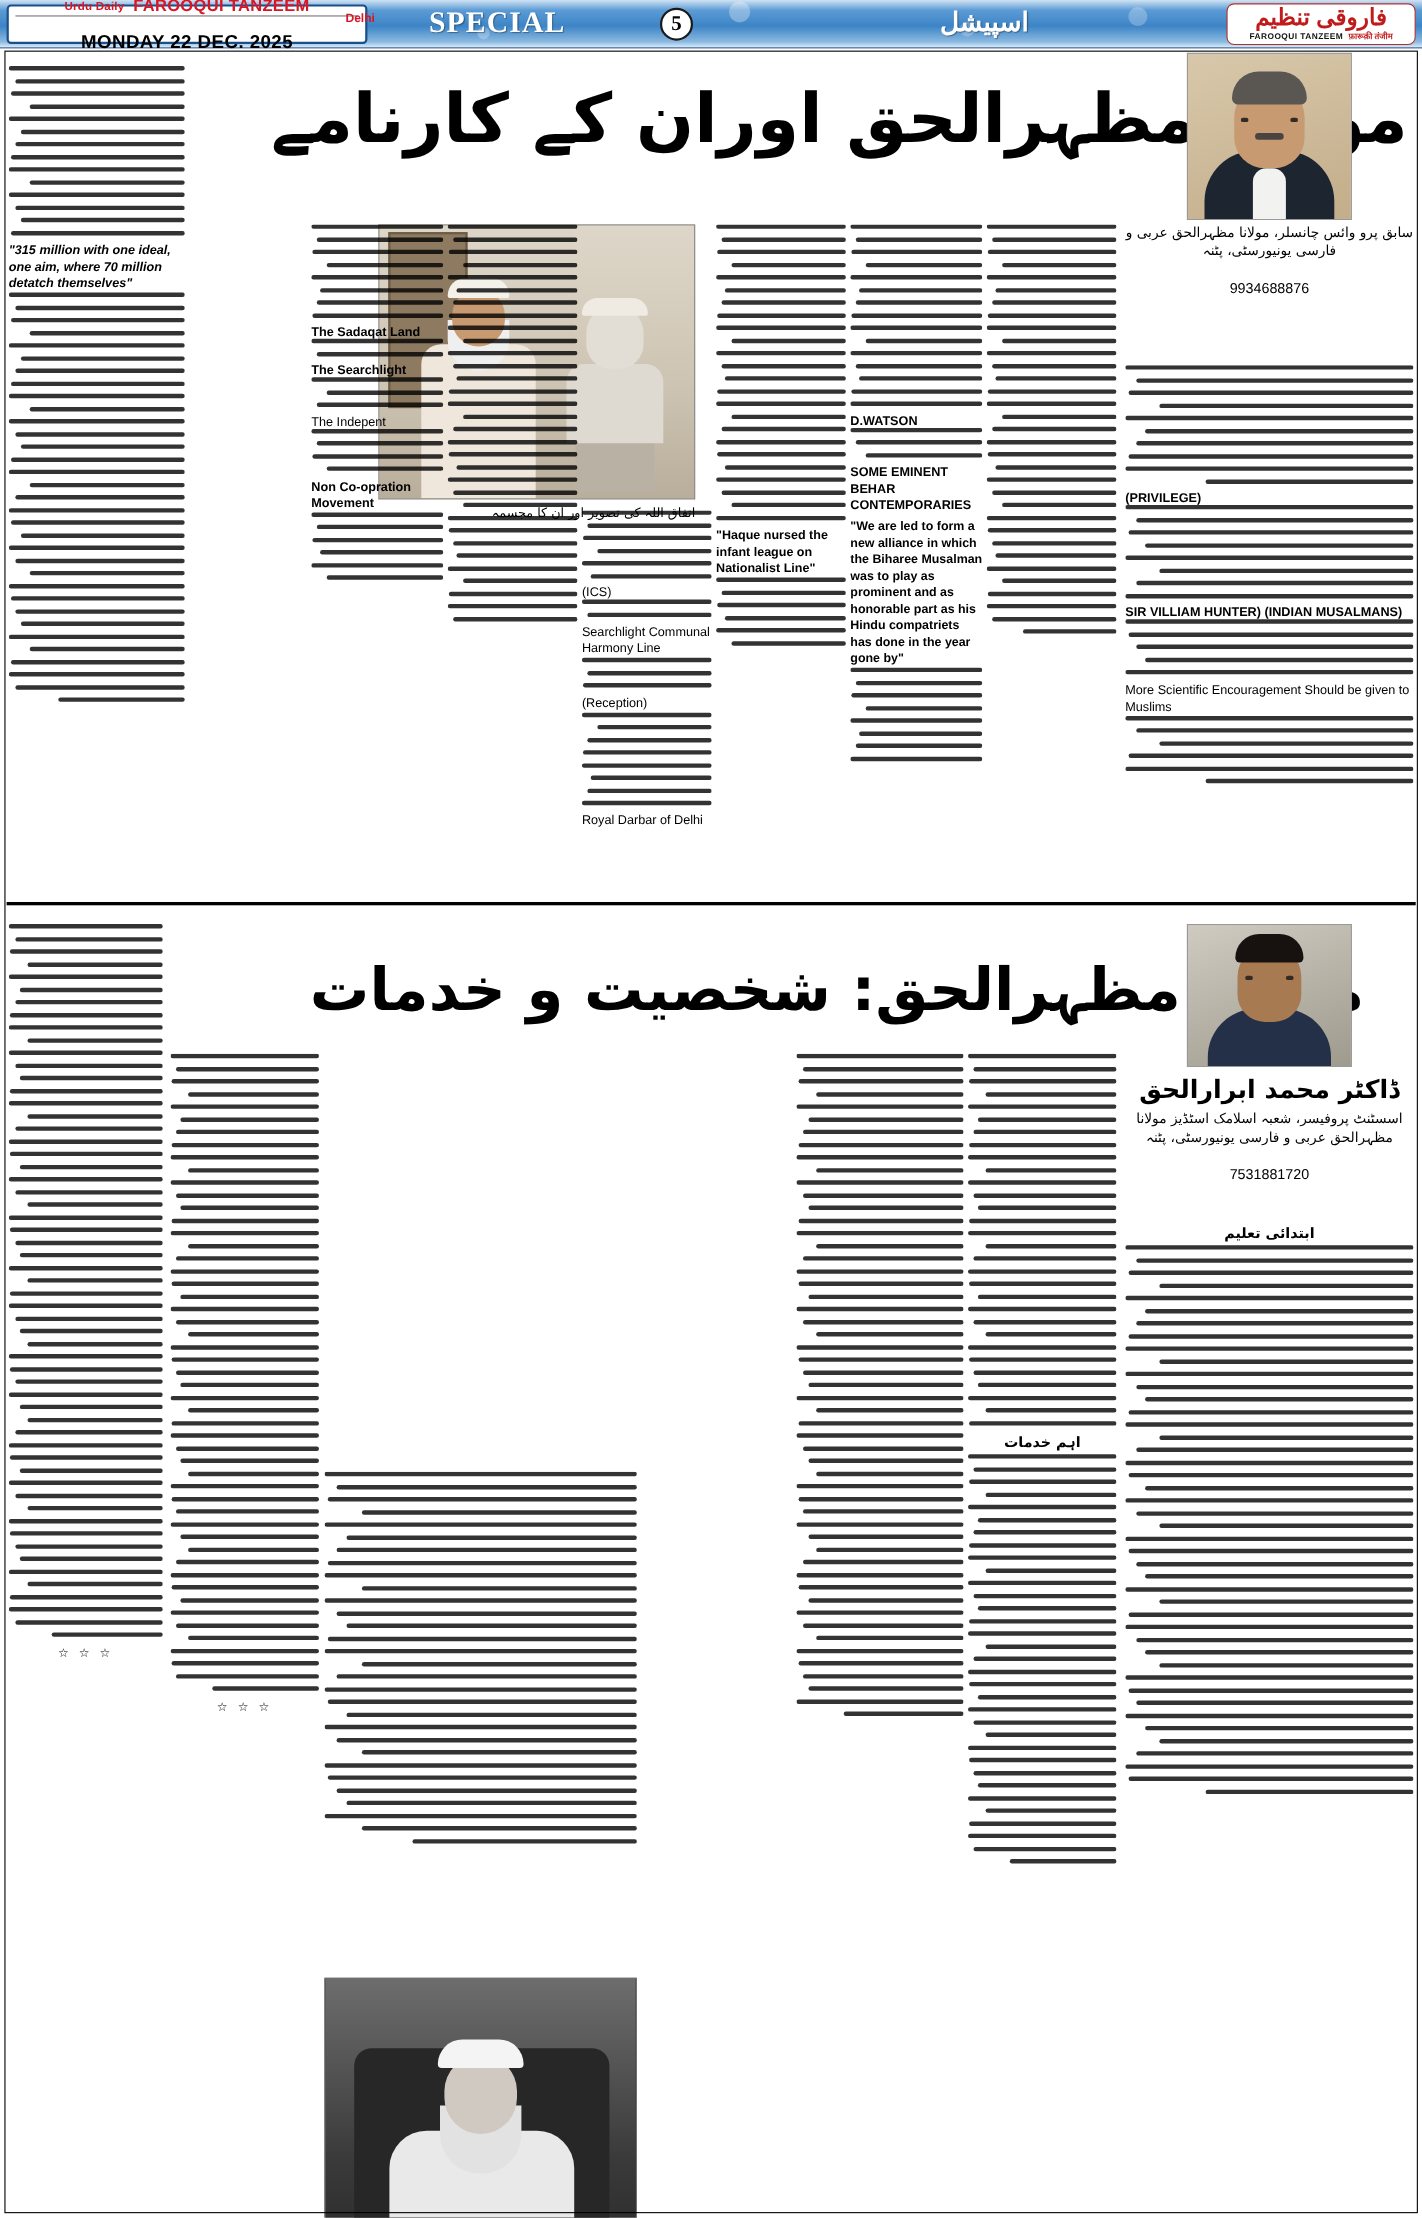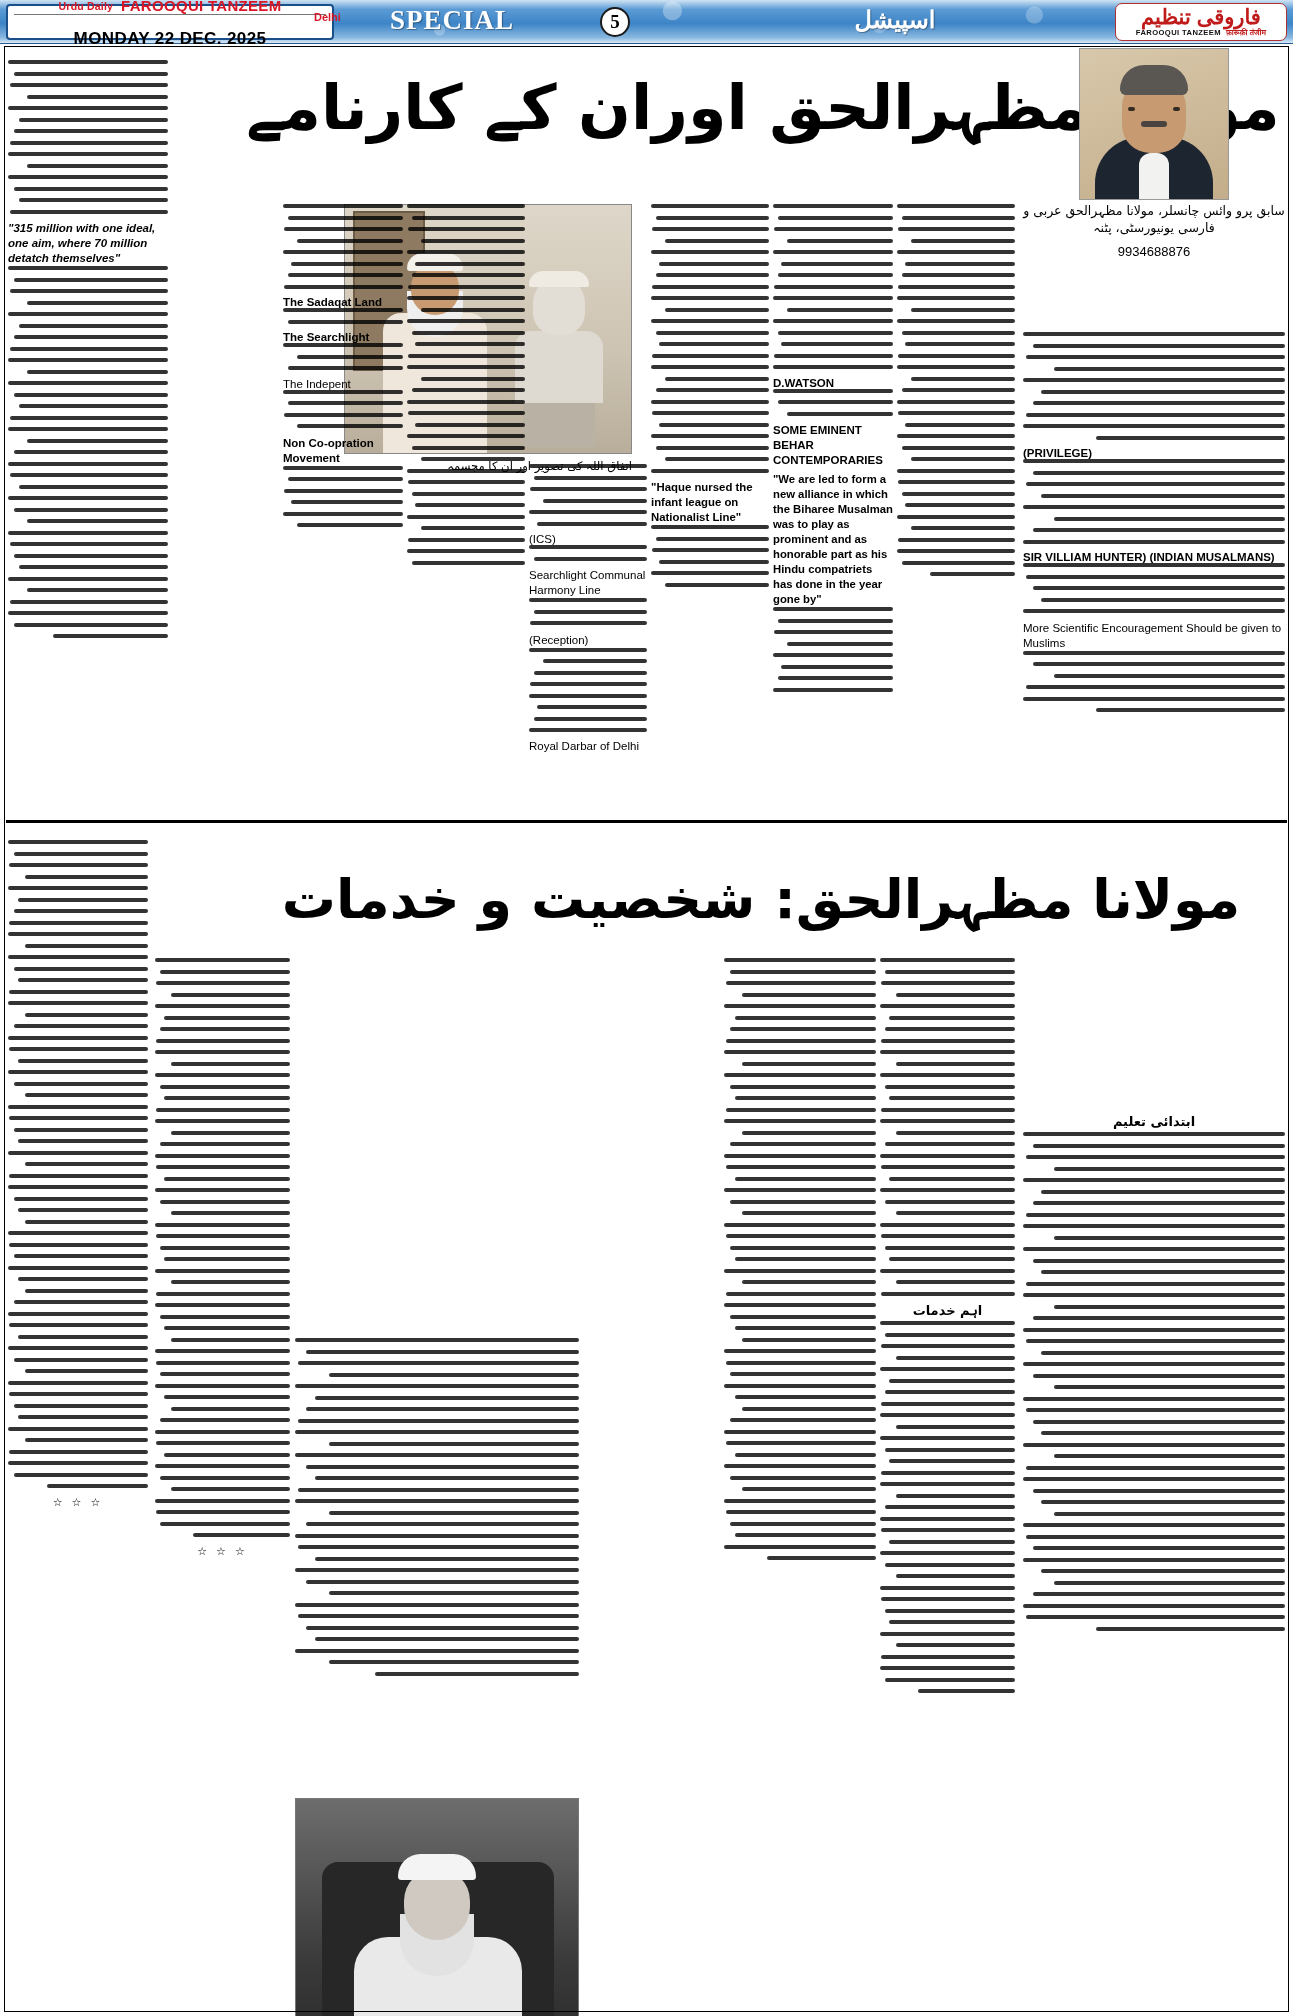--- a/index.html
+++ b/index.html
@@ -101,21 +101,21 @@
   .ph-eye{ position:absolute; width:7px; height:4px; background:#332b22; border-radius:3px; }
 
   .author-name {
     text-align:center; direction:rtl; font-size:25px; font-weight:bold; margin-top:6px;
     font-family:"DejaVu Sans", sans-serif; line-height:30px; color:#000;
   }
   .author-desc {
     text-align:center; direction:rtl; font-size:12.5px; line-height:17px; margin-top:2px;
     font-family:"DejaVu Sans", sans-serif; color:#000;
   }
-  .author-phone { text-align:center; font-size:13px; margin-top:8px; color:#000; font-weight:500; }
+  .author-phone { text-align:center; font-size:13px; margin-top:18px; color:#000; font-weight:500; }
 
   .photo-center1 {
     position:absolute; left:344px; top:160px; width:288px; height:250px;
     border:1px solid #888; overflow:hidden; background:#cfc9bd;
   }
   .pc-wall{ position:absolute; inset:0; background:linear-gradient(180deg,#ded7c9 0%, #cdc3b2 60%, #b9ae9b 100%); }
   .pc-door{ position:absolute; left:8px; top:6px; width:72px; height:160px; background:#8d7a60; border:2px solid #6d5c46; }
   .pc-man{ position:absolute; left:30px; bottom:0; width:120px; height:205px; }
   .pc-man .kurta{ position:absolute; bottom:0; left:8px; width:104px; height:140px; background:#efe7dc; border-radius:18px 18px 0 0;}
   .pc-man .head{ position:absolute; bottom:138px; left:36px; width:48px; height:52px; background:#c79a72; border-radius:24px;}
@@ -565,20 +565,33 @@
     <div style="position:absolute; left:344px; top:413px; width:288px;" class="urdu-body small">اتفاق اللہ کی تصویر اور ان کا مجسمہ</div>
 
   </div>
 
   <div class="divider-thick" style="top:820px;"></div>
 
   <div class="art2">
 
     <div class="headline2">مولانا مظہرالحق: شخصیت و خدمات</div>
 
+    <div class="author-block" style="top:12px;">
+      <div class="author-photo p2">
+        <div class="ph-bg2"></div>
+        <div class="ph-body2"></div>
+        <div class="ph-head2"></div>
+        <div class="ph-hair2"></div>
+        <div class="ph-eye" style="bottom:78px; left:52px;"></div>
+        <div class="ph-eye" style="bottom:78px; right:52px;"></div>
+      </div>
+      <div class="author-name" style="font-size:23px;">ڈاکٹر محمد ابرارالحق</div>
+      <div class="author-desc">اسسٹنٹ پروفیسر، شعبہ اسلامک اسٹڈیز مولانا مظہرالحق عربی و فارسی یونیورسٹی، پٹنہ</div>
+      <div class="author-phone">7531881720</div>
+    </div>
 
     <div class="photo-center2">
       <div class="bw-bg"></div>
       <div class="bw-chair"></div>
       <div class="bw-kurta"></div>
       <div class="bw-beard"></div>
       <div class="bw-head"></div>
       <div class="bw-cap"></div>
     </div>
 

